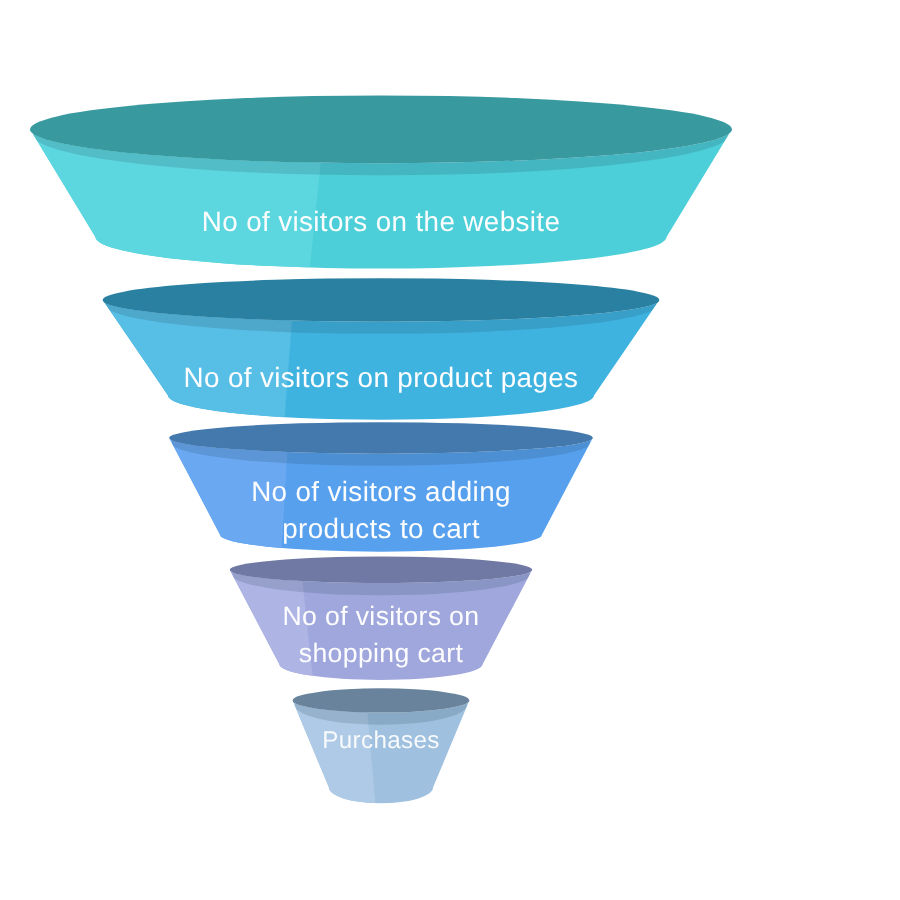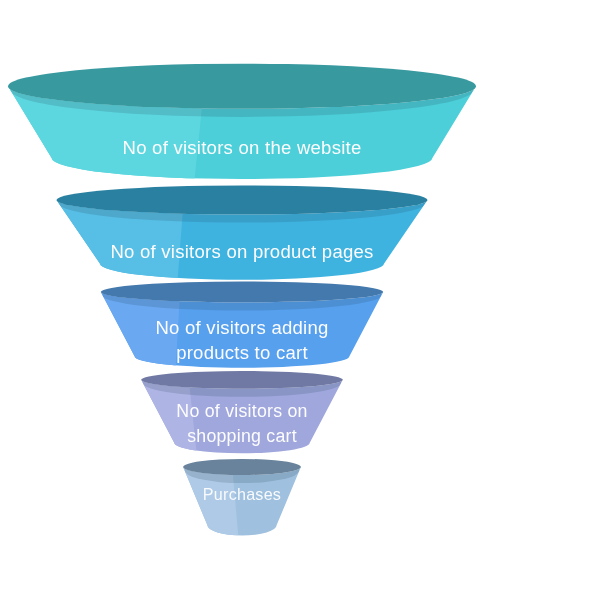--- a/index.html
+++ b/index.html
@@ -11,20 +11,21 @@
     overflow: hidden;
     font-family: "Liberation Sans", sans-serif;
   }
   .funnel-wrap {
     width: 484px;
     height: 600px;
     display: flex;
     align-items: center;
     justify-content: center;
     background: #ffffff;
+    padding-left: 12px;
   }
   svg text {
     font-family: "Liberation Sans", "DejaVu Sans", sans-serif;
     letter-spacing: 0.3px;
   }
 </style>
 </head>
 <body>
 
 <div class="funnel-wrap">

